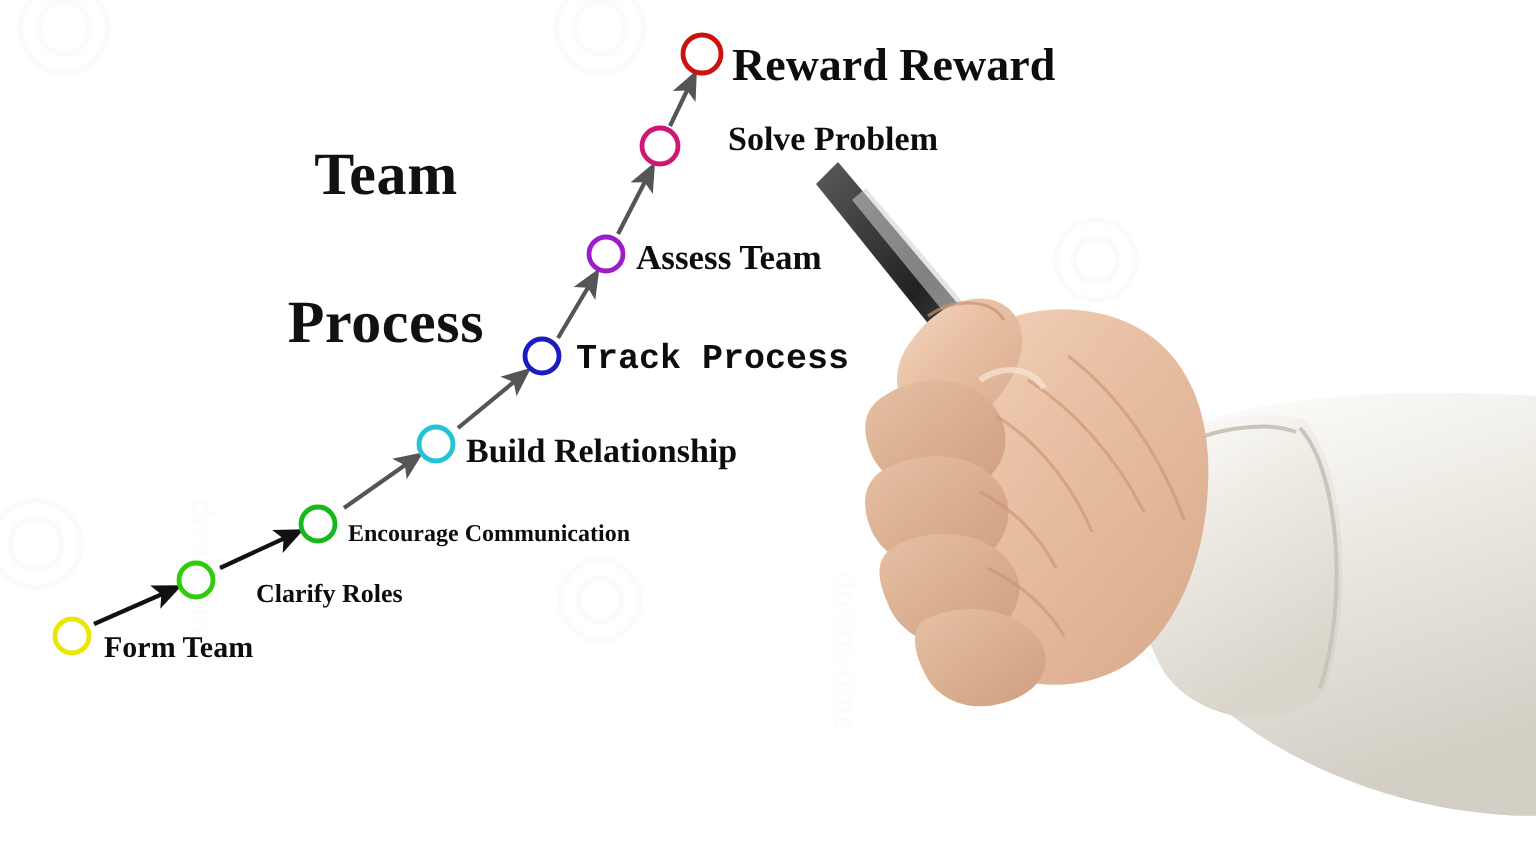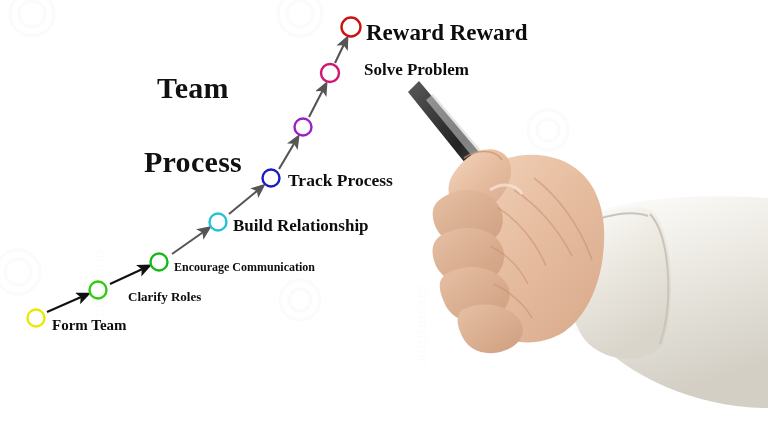--- a/index.html
+++ b/index.html
@@ -197,17 +197,18 @@
       <circle cx="303" cy="127" r="8.5" stroke="#9b1fc9"></circle>
       <circle cx="330" cy="73" r="9" stroke="#cf1673"></circle>
       <circle cx="351" cy="27" r="9.5" stroke="#cc1111"></circle>
     </g>
   </svg>
 
   <div class="step-label" style="left:52px;  top:325px; font-size:15px;">Form Team</div>
   <div class="step-label" style="left:128px; top:297px; font-size:13px;">Clarify Roles</div>
   <div class="step-label" style="left:174px; top:267px; font-size:12px;">Encourage Communication</div>
   <div class="step-label" style="left:233px; top:226px; font-size:17px;text-align:center;">Build Relationship</div>
-  <div class="step-label" style="left:288px; top:180px; font-size:17.5px;">Track Process</div>
+  <div class="step-label" style="left:288px; top:180px; font-size:17.5px;font-family:Liberation Mono, monospace;">Track Process</div>
+  <div class="step-label" style="left:318px; top:129px; font-size:17.5px;">Assess Team</div>
   <div class="step-label" style="left:344px; top:70px;  font-size:17px;margin-left:20px;">Solve Problem</div>
   <div class="step-label" style="left:366px; top:33px;  font-size:23px;">Reward Reward</div>
 
 </div>
 
 </body></html>

